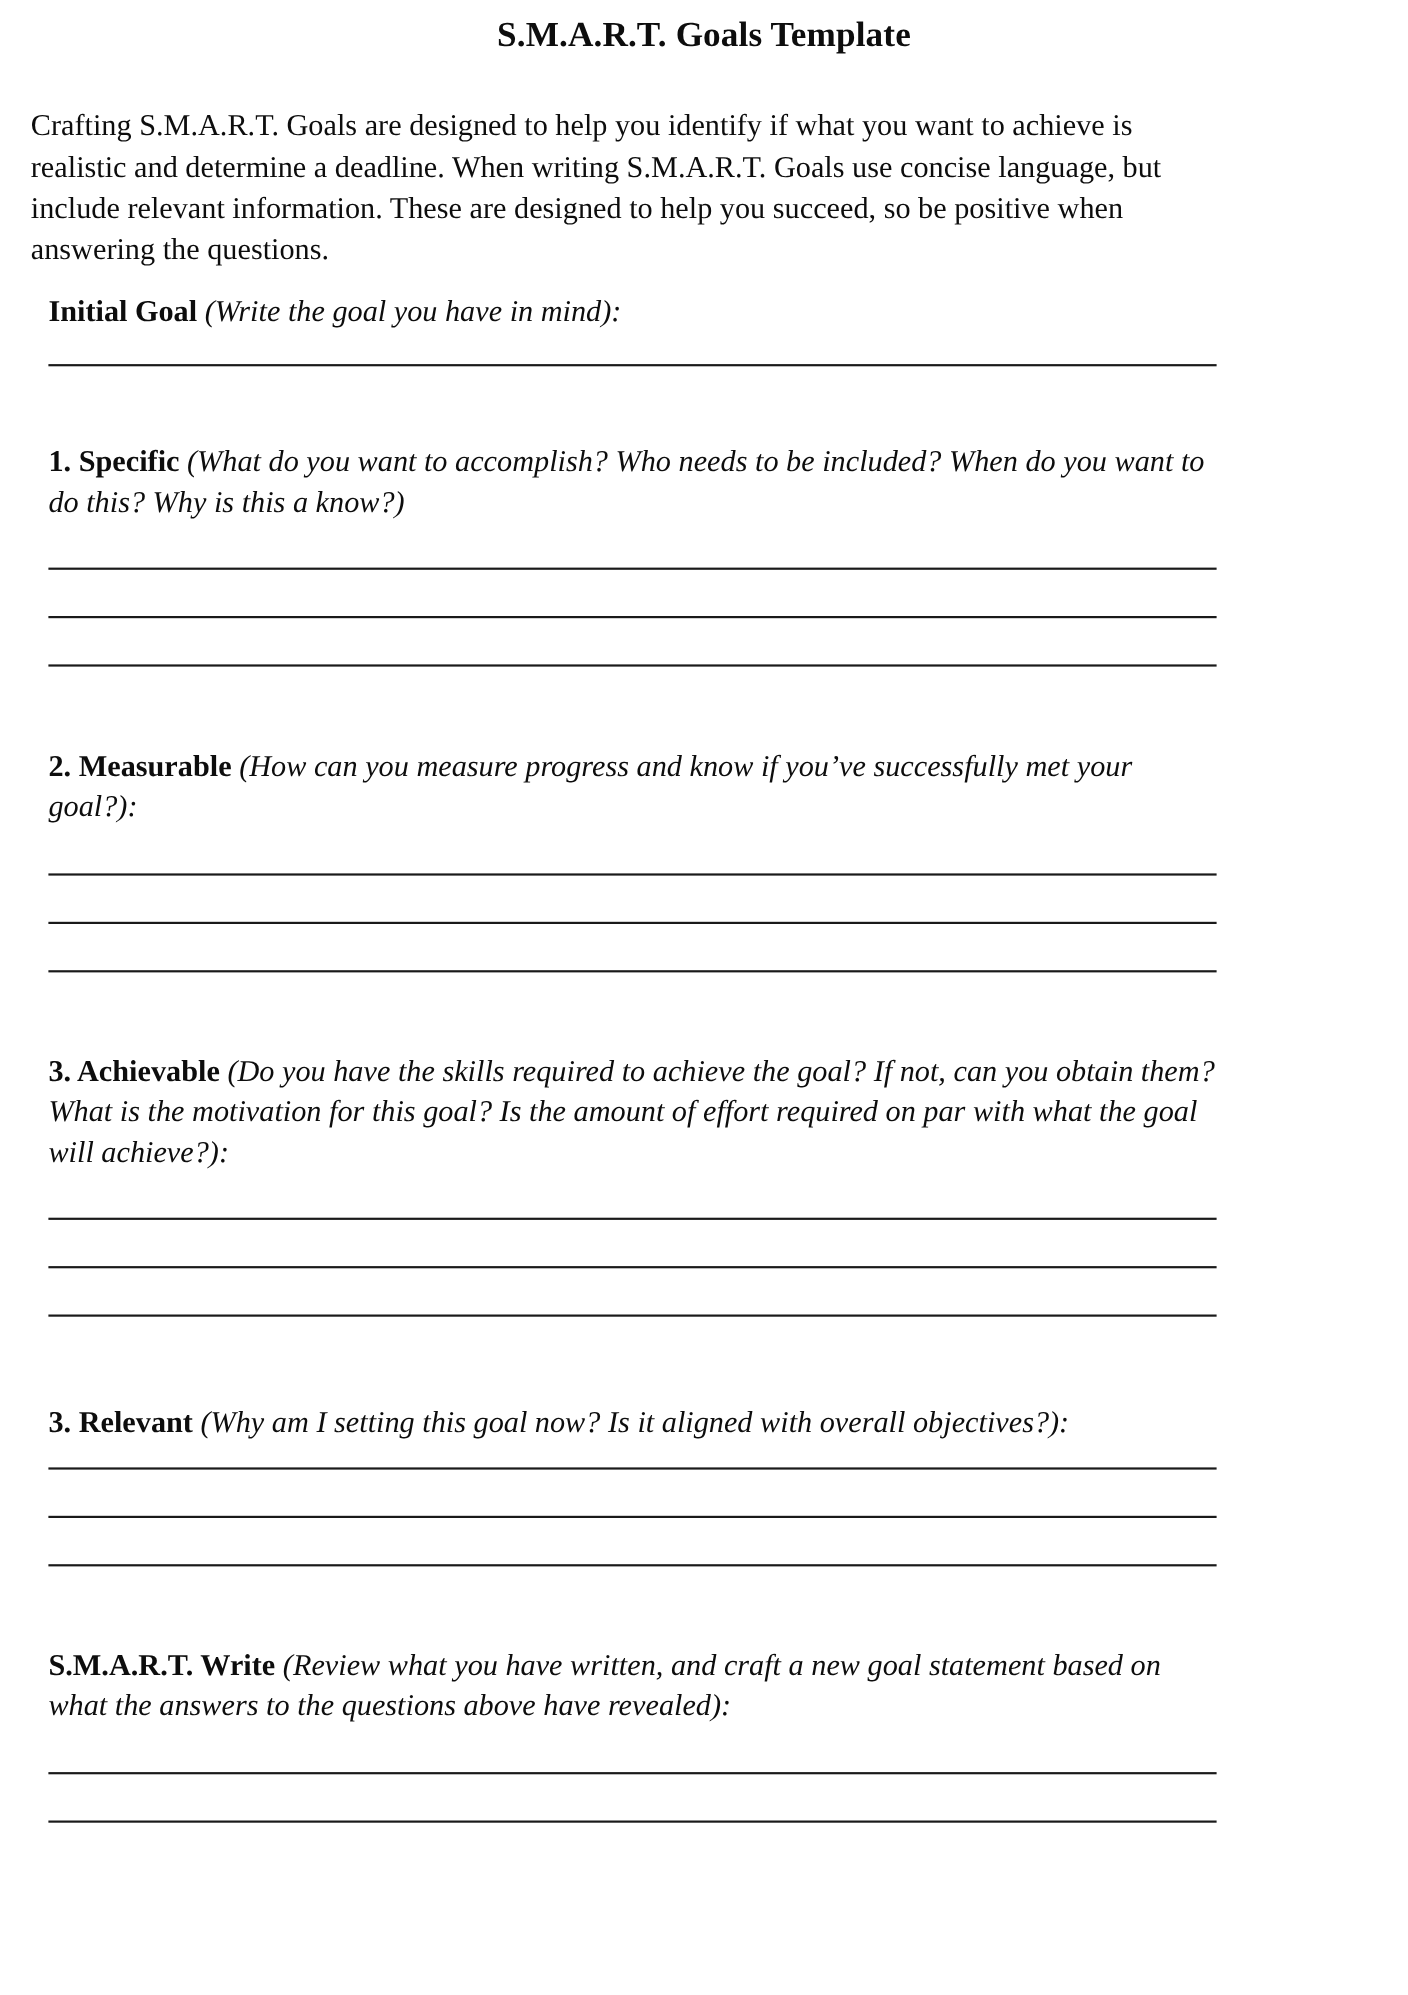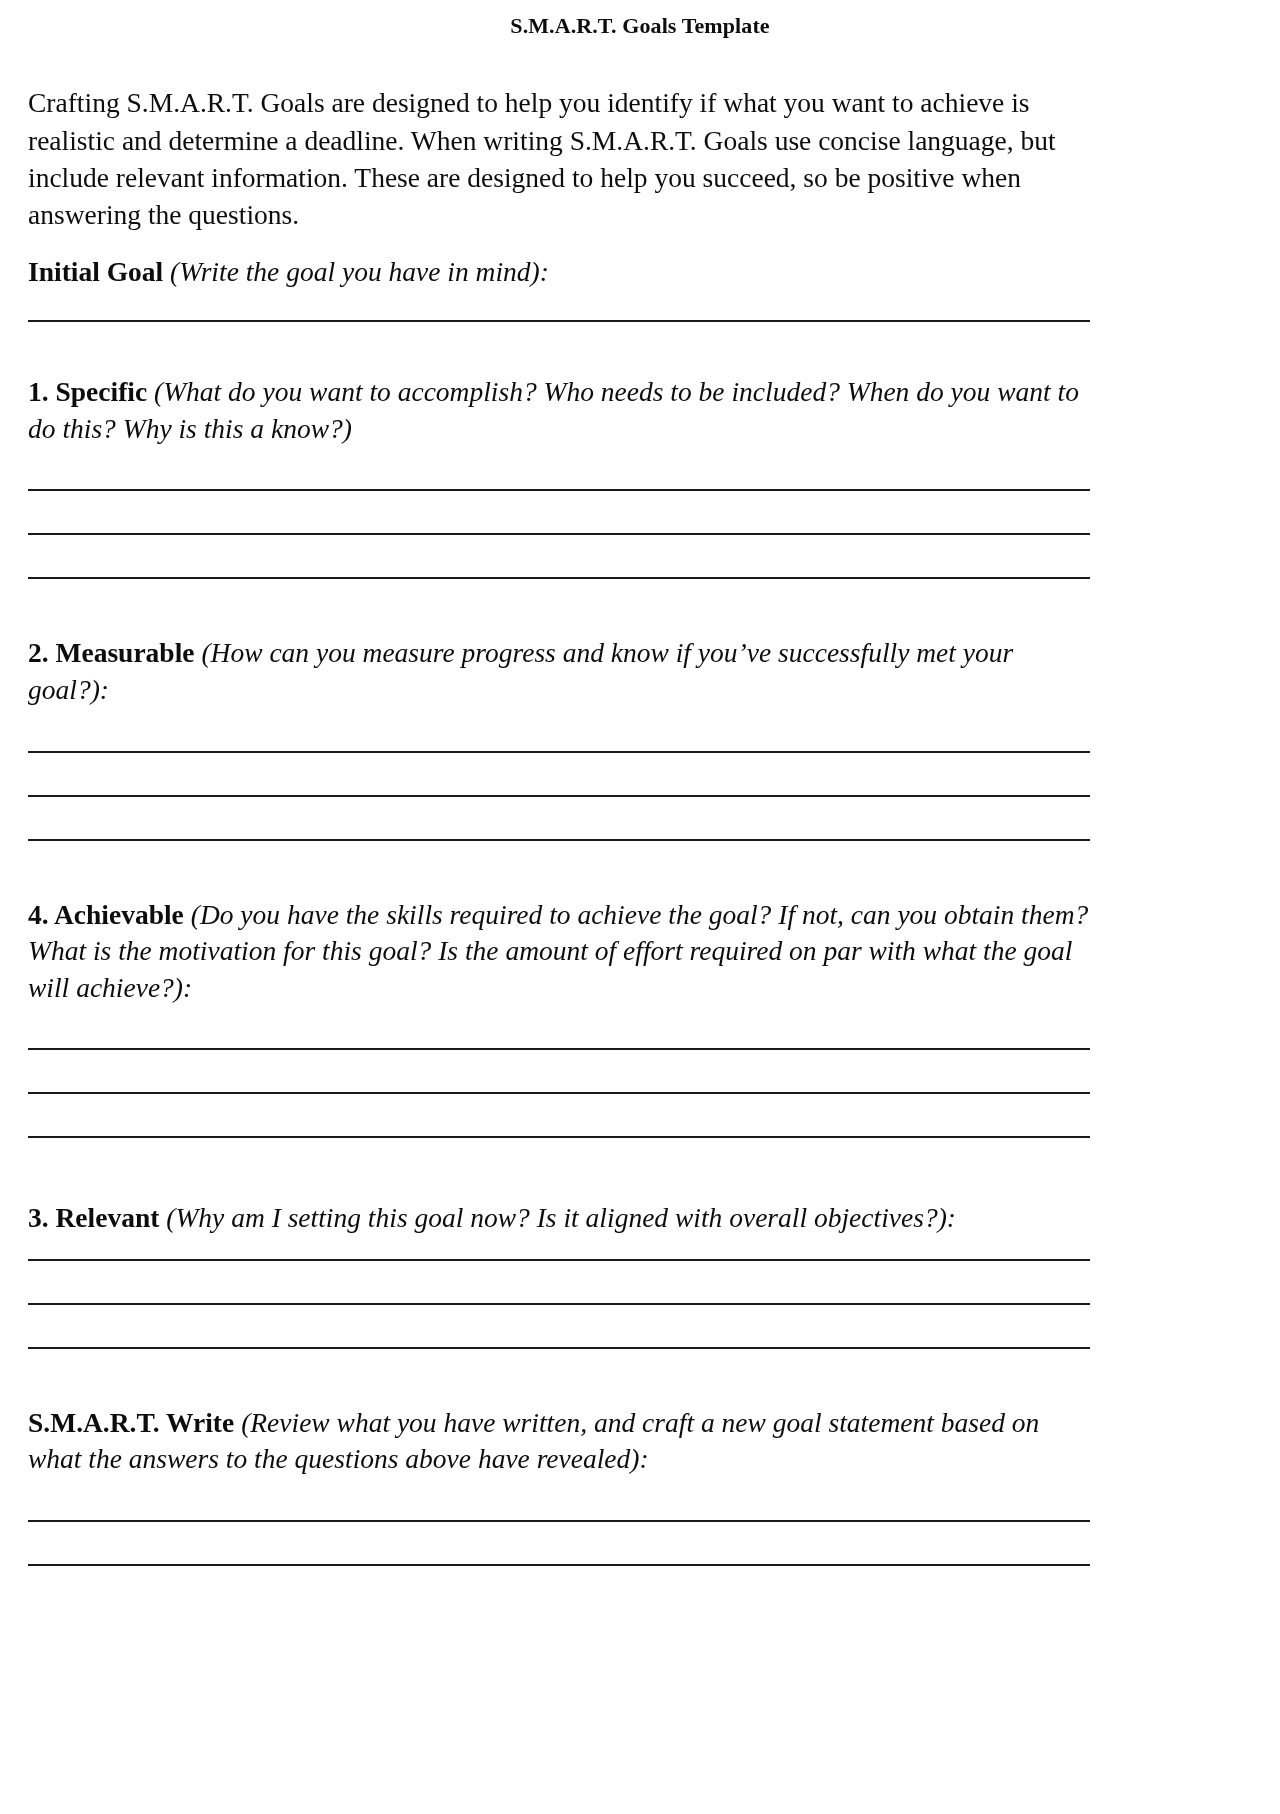--- a/index.html
+++ b/index.html
@@ -23,40 +23,40 @@
     background: #ffffff;
     box-sizing: border-box;
     padding: 0 28px 0 28px;
     overflow: hidden;
   }
 
   
   .doc-title {
     text-align: center;
     font-weight: bold;
-    font-size: 22px;
+    font-size: 32px;
     line-height: 1.1;
     letter-spacing: 0.1px;
     padding-top: 14px;
     margin: 0 0 46px 0;
     white-space: nowrap;
   }
 
   
   .intro {
     font-size: 27.5px;
     line-height: 1.36;
     margin: 0 0 20px 0;
     text-align: left;
     max-width: 1065px;
   }
 
   
   .section {
-    margin: 0;
+    margin: 16px;
   }
 
   .section-heading {
     font-size: 27.5px;
     line-height: 1.33;
     margin: 0;
     max-width: 1070px;
   }
 
   .section-heading .lead {
@@ -134,21 +134,21 @@
         <div class="rules">
           <hr class="rule">
           <div class="gap-rule-gap"></div>
           <hr class="rule">
           <div class="gap-rule-gap"></div>
           <hr class="rule">
         </div>
         <div class="gap-section"></div>
       </div>
       <div class="section">
-        <p class="section-heading"><span class="lead">4. Achievable </span><span class="prompt">(Do you have the skills required to achieve the goal? If not, can you obtain them? What is the motivation for this goal? Is the amount of effort required on par with what the goal will achieve?):</span></p>
+        <p class="section-heading"><span class="lead">3. Achievable </span><span class="prompt">(Do you have the skills required to achieve the goal? If not, can you obtain them? What is the motivation for this goal? Is the amount of effort required on par with what the goal will achieve?):</span></p>
         <div class="gap-heading-rule"></div>
         <div class="rules">
           <hr class="rule">
           <div class="gap-rule-gap"></div>
           <hr class="rule">
           <div class="gap-rule-gap"></div>
           <hr class="rule">
         </div>
         <div class="gap-section-lg"></div>
       </div>

